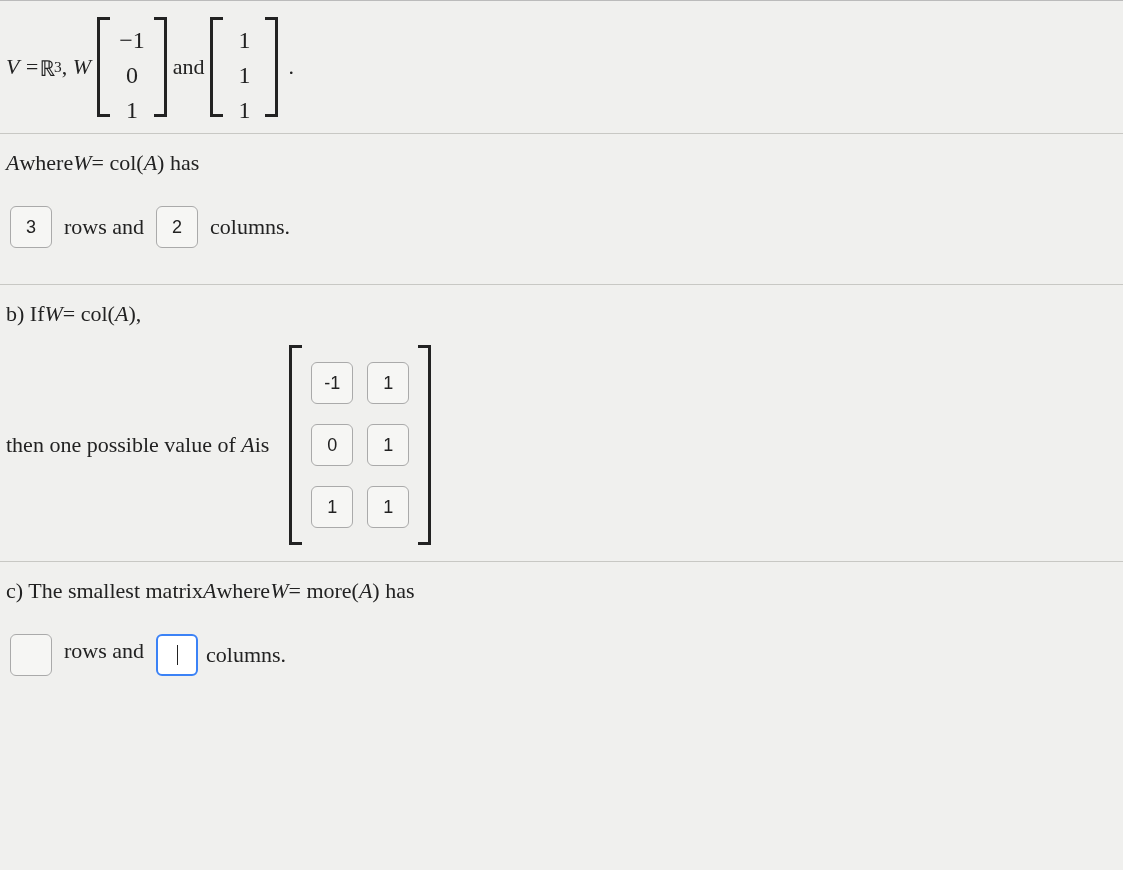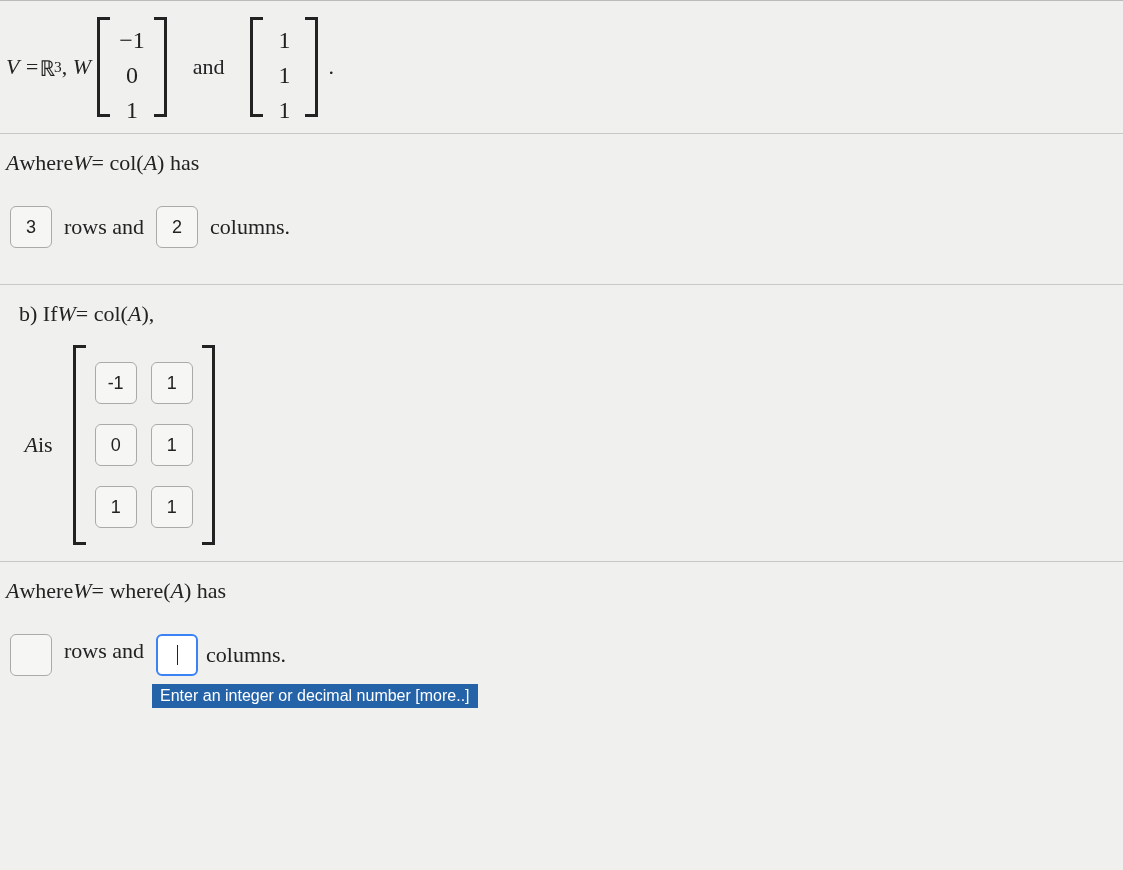--- a/index.html
+++ b/index.html
@@ -122,21 +122,21 @@
       </span>
       <span class="matrix" style="height:100px;">
         <span class="bracket left"></span>
         <span class="mcol">
           <span class="mcell">−1</span>
           <span class="mcell">0</span>
           <span class="mcell">1</span>
         </span>
         <span class="bracket right"></span>
       </span>
-      <span style="margin:0 20px;">and</span>
+      <span style="margin:0 0;">and</span>
       <span class="matrix" style="height:100px;">
         <span class="bracket left"></span>
         <span class="mcol">
           <span class="mcell">1</span>
           <span class="mcell">1</span>
           <span class="mcell">1</span>
         </span>
         <span class="bracket right"></span>
       </span>
       <span class="period">.</span>
@@ -155,29 +155,30 @@
     <div class="row" style="padding-top:18px;padding-bottom:24px;">
       <span class="inputcell">3</span>
       <span style="margin:0 8px;">rows and</span>
       <span class="inputcell">2</span>
       <span style="margin-left:8px;">columns.</span>
     </div>
   </div>
 
   <div style="border-top:1px solid #c8c8c4;"></div>
 
-  <div class="section" style="border-bottom:none;margin-left:13px;">
+  <div class="section" style="border-bottom:none;">
     <div class="row">
       <span>b) If </span>
       <span class="math ital">W</span>
       <span class="math"> = col(</span>
       <span class="math ital">A</span>
       <span class="math">),</span>
     </div>
     <div class="row" style="padding-top:10px;">
+      <span>then one possible value of </span>
       <span>&nbsp;</span>
       <span class="math ital">A</span>
       <span> is</span>
       <span class="matrix" style="height:200px;margin-left:20px;">
         <span class="bracket left"></span>
         <span class="matrix-grid">
           <span class="inputcell">-1</span>
           <span class="inputcell">1</span>
           <span class="inputcell">0</span>
           <span class="inputcell">1</span>
@@ -186,35 +187,35 @@
         </span>
         <span class="bracket right"></span>
       </span>
     </div>
   </div>
 
   <div style="border-top:1px solid #c8c8c4;"></div>
 
   <div class="section" style="border-bottom:none;">
     <div class="row">
+      <span>c) The smallest matrix </span>
       <span class="math ital">A</span>
       <span> where </span>
       <span class="math ital">W</span>
-      <span class="math"> = where(</span>
+      <span class="math"> = more(</span>
       <span class="math ital">A</span>
       <span class="math">) has</span>
     </div>
     <div class="row" style="padding-top:18px;align-items:flex-start;">
       <span class="inputcell"></span>
       <span style="margin:8px 8px 0 8px;">rows and</span>
       <span class="col-tooltip-wrap">
         <span style="display:flex;align-items:center;">
           <span class="inputcell focused">
               <span class="cursor"></span>
             </span>
           <span style="margin-left:4px;">columns.</span>
         </span>
-        <span class="tooltip">Enter an integer or decimal number [more..]</span>
       </span>
     </div>
   </div>
 
 </div>
 
 </body></html>

